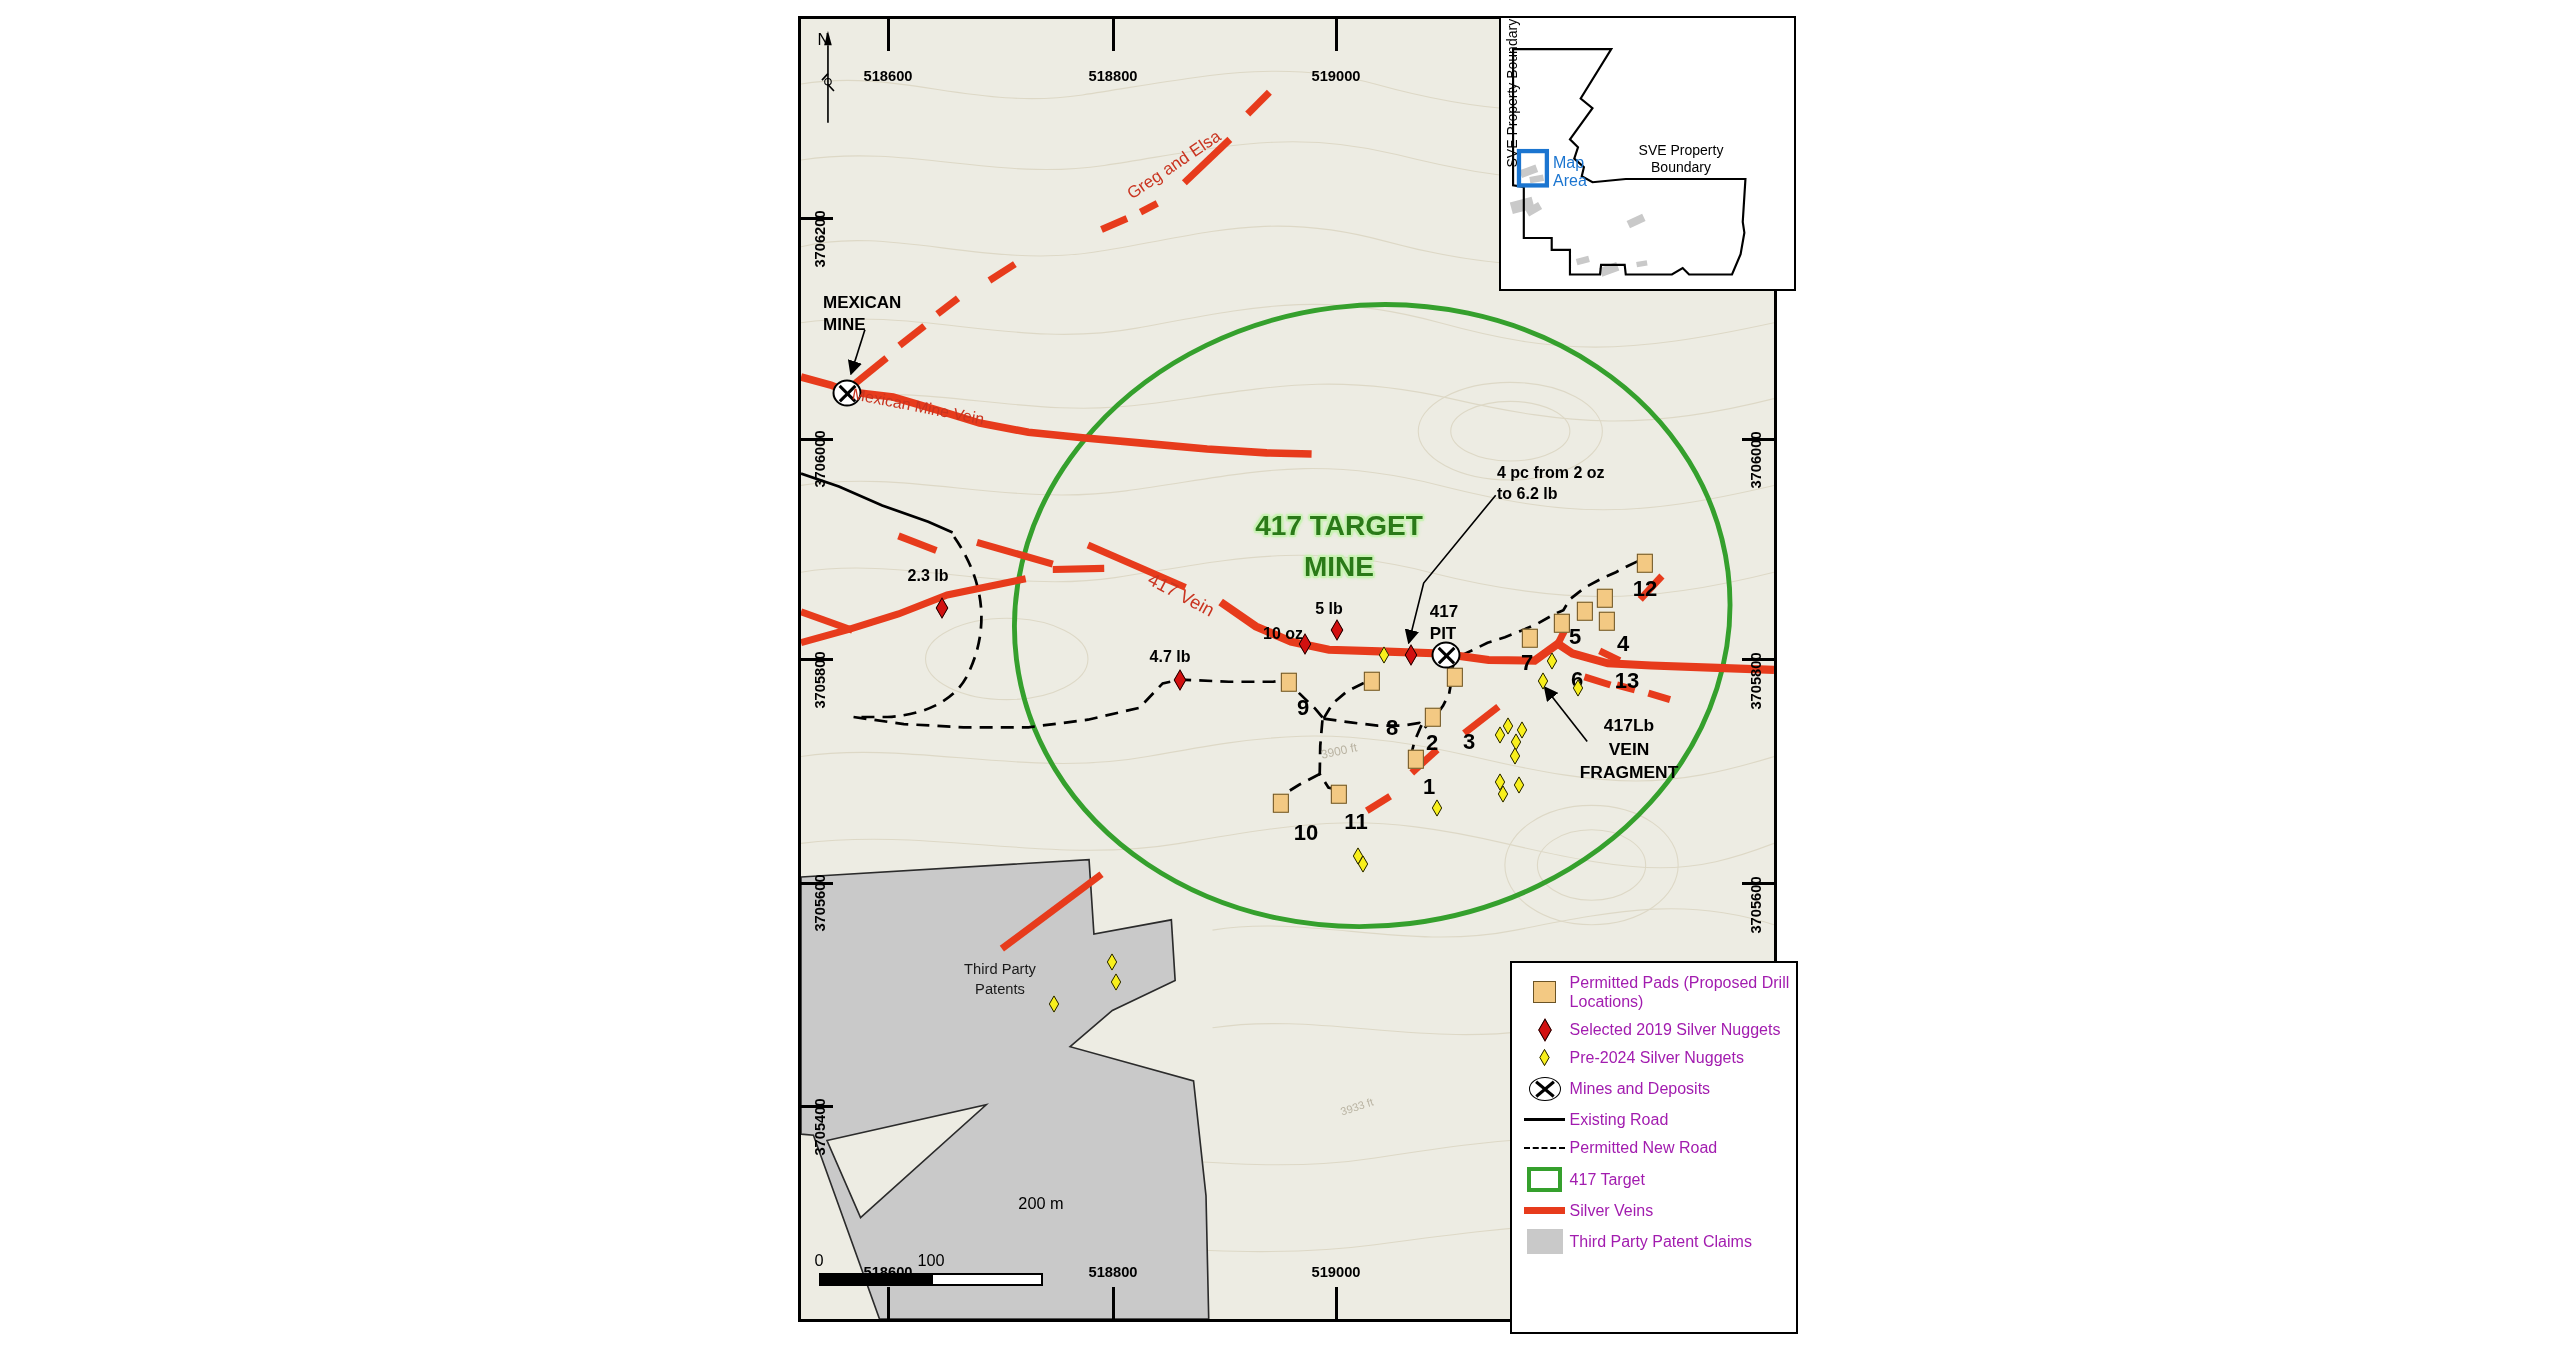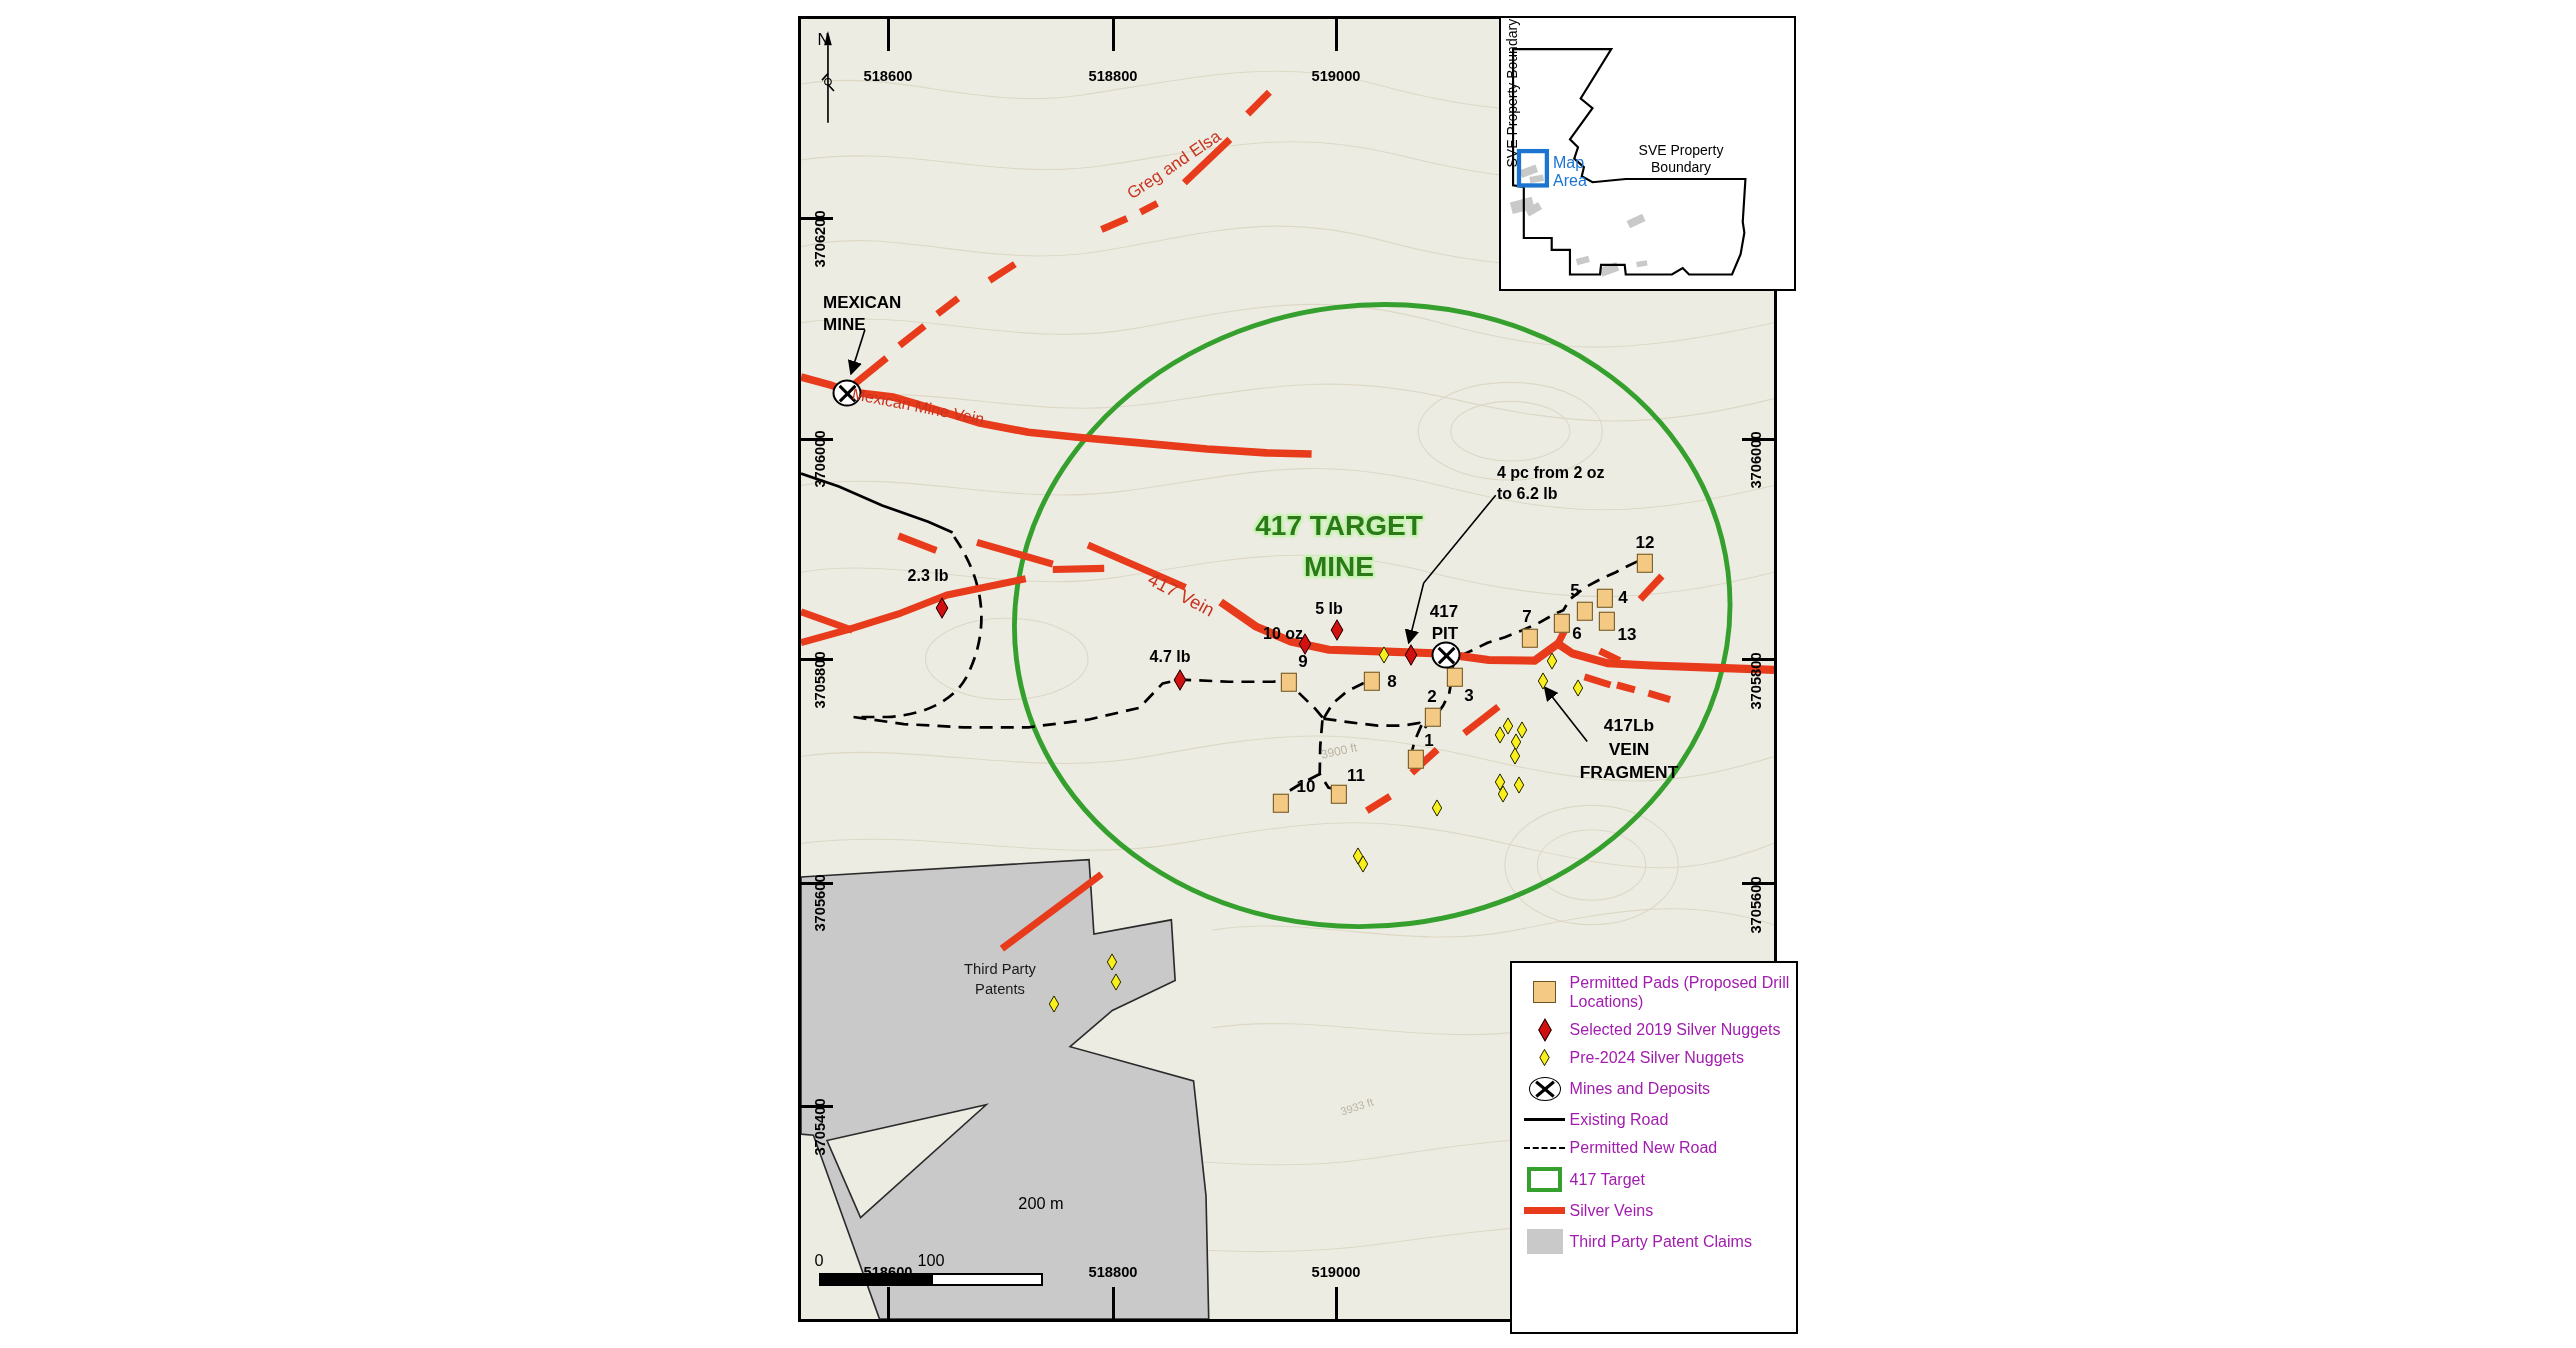--- a/index.html
+++ b/index.html
@@ -5,21 +5,21 @@
   html,body{margin:0;padding:0;background:#ffffff;}
   .page{position:relative;width:2576px;height:1348px;background:#ffffff;overflow:hidden;
         font-family:"Liberation Sans",sans-serif;}
   .mapbox{position:absolute;left:798px;top:16.3px;width:979px;height:1306px;
           background:#edece3;border:3.3px solid #000;box-sizing:border-box;}
   .mapbox svg.base{position:absolute;left:0;top:0;width:100%;height:100%;}
   .layer{position:absolute;left:0;top:0;width:100%;height:100%;}
   
   .pad{position:absolute;width:16.3px;height:18.5px;background:#f3c983;border:1.6px solid #6b5426;
        box-sizing:border-box;transform:translate(-50%,-50%);}
-  .pad-num{position:absolute;transform:translate(-50%,-50%);font-weight:bold;font-size:17px;color:#000;}
+  .pad-num{position:absolute;transform:translate(-50%,-50%);font-weight:bold;font-size:22px;color:#000;margin-top:46px;}
   .dia{position:absolute;width:13px;height:13px;border:1.6px solid #000;box-sizing:border-box;}
   .dia.red{background:#d21010;transform:translate(-50%,-50%) scale(.68,1.18) rotate(45deg);}
   .dia.yel{background:#f8ef1c;transform:translate(-50%,-50%) scale(.55,.95) rotate(45deg);}
   .mine{position:absolute;width:29px;height:27px;background:#fff;border:2.2px solid #000;border-radius:50%;
         transform:translate(-50%,-50%);box-sizing:border-box;}
   .mine::before,.mine::after{content:"";position:absolute;left:50%;top:50%;width:22px;height:2.7px;background:#000;}
   .mine::before{transform:translate(-50%,-50%) rotate(45deg);}
   .mine::after{transform:translate(-50%,-50%) rotate(-45deg);}
   .mlabel{position:absolute;color:#000;text-align:center;white-space:nowrap;line-height:1.2;}
   .tick{position:absolute;background:#000;}
@@ -199,21 +199,21 @@
         <div class="dia yel" style="left:562px;top:845px"></div>
         <div class="dia yel" style="left:311px;top:943px"></div>
         <div class="dia yel" style="left:315px;top:963px"></div>
         <div class="dia yel" style="left:253px;top:985px"></div>
         <div class="mine" style="left:46px;top:374px"></div>
         <div class="mine" style="left:645px;top:636px"></div>
         <div class="mlabel" style="left:22px;top:295px;font-size:17px;line-height:22px;color:#000;font-weight:bold;text-align:left;transform:translate(0,-50%);">
           <div>MEXICAN</div>
           <div>MINE</div>
         </div>
-        <div class="mlabel" style="left:643px;top:604px;font-size:17px;line-height:22px;color:#000;font-weight:bold;text-align:right;transform:translate(-50%,-50%);">
+        <div class="mlabel" style="left:643px;top:604px;font-size:17px;line-height:22px;color:#000;font-weight:bold;text-align:left;transform:translate(-50%,-50%);">
           <div>417</div>
           <div>PIT</div>
         </div>
         <div class="mlabel" style="left:696px;top:464px;font-size:16px;line-height:21px;color:#000;font-weight:bold;text-align:left;transform:translate(0,-50%);">
           <div>4 pc from 2 oz</div>
           <div>to 6.2 lb</div>
         </div>
         <div class="mlabel" style="left:828px;top:730px;font-size:17.4px;line-height:23.4px;color:#000;font-weight:bold;text-align:center;transform:translate(-50%,-50%);">
           <div>417Lb</div>
           <div>VEIN</div>

